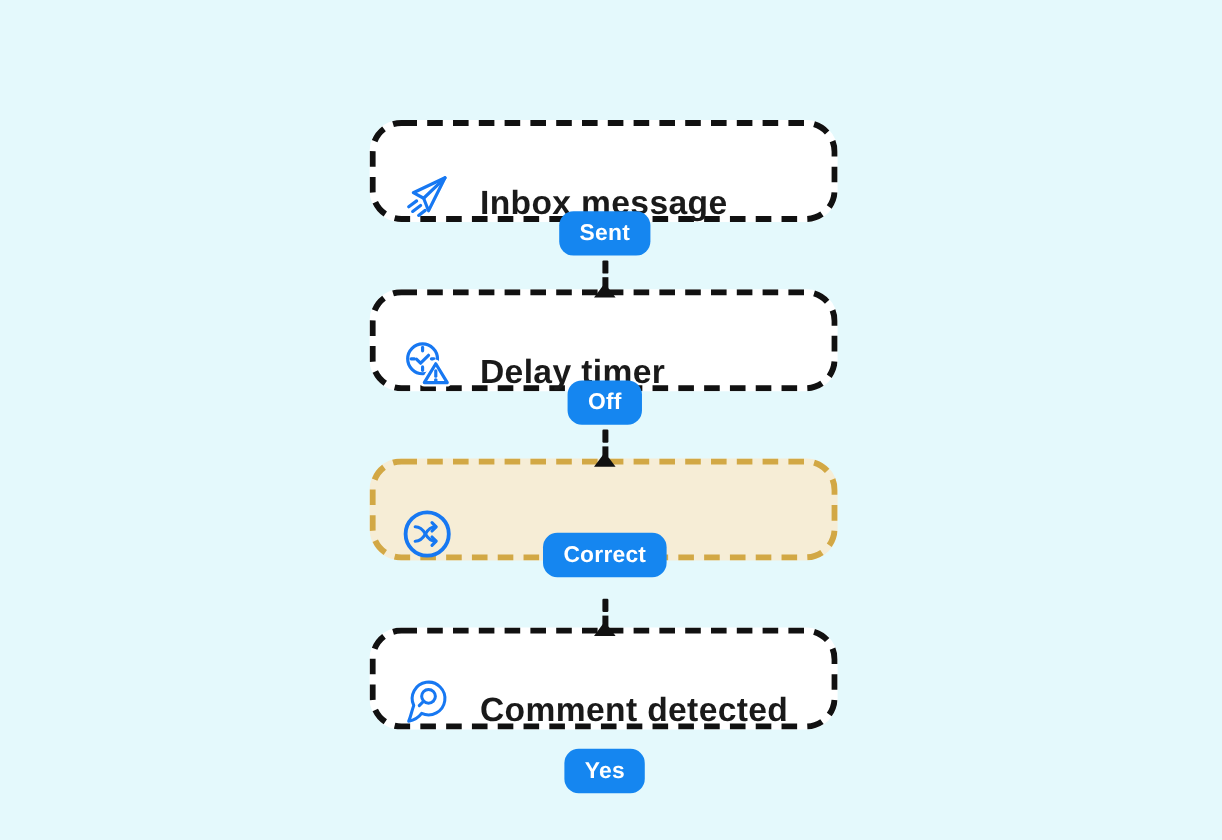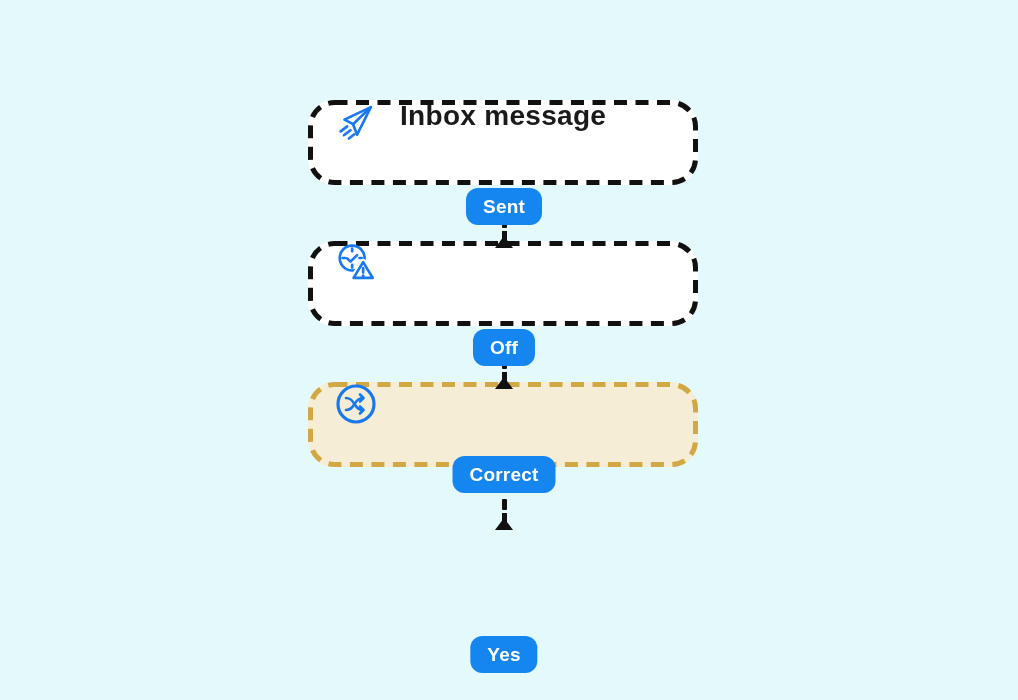--- a/index.html
+++ b/index.html
@@ -8,33 +8,33 @@
     --highlight-bg:#F6EDD6; --highlight-border:#D2A845; --connector:#111111;
   }
   *{box-sizing:border-box}
   html,body{margin:0;padding:0;background:var(--bg)}
   #canvas{
     position:relative;width:1018px;height:700px;background:var(--bg);
     overflow:hidden;font-family:"Liberation Sans",sans-serif;
   }
   .node{
     position:absolute;left:308px;width:390px;height:85px;border-radius:26px;
-    background:var(--node-bg);display:flex;align-items:flex-start;
+    background:var(--node-bg);display:flex;align-items:flex-end;
     padding:0 18px 0 26px;color:var(--node-border);
   }
   .node.highlight{background:var(--highlight-bg);color:var(--highlight-border)}
   .dash-svg{position:absolute;inset:0;width:100%;height:100%;pointer-events:none}
   .dash-svg rect{fill:none;stroke:currentColor;stroke-width:5;stroke-dasharray:13 8.5}
   .node-icon{width:44px;height:44px;margin-right:22px;flex:none;display:flex;color:var(--icon-blue);position:relative}
   .node-icon svg{width:100%;height:100%}
   .node-label{font-size:28px;font-weight:600;color:var(--label-text);letter-spacing:.3px;white-space:nowrap;position:relative}
   .badge{
     position:absolute;left:504px;transform:translateX(-50%);height:37px;line-height:37px;
     padding:0 17px;border-radius:12px;background:var(--badge-bg);color:var(--badge-text);
-    font-size:19px;font-weight:700;letter-spacing:.2px;white-space:nowrap;z-index:3;margin-top:12px;
+    font-size:19px;font-weight:700;letter-spacing:.2px;white-space:nowrap;z-index:3;
   }
   .connector{position:absolute;left:495px;width:18px;height:36px;z-index:1}
   .c-dash{position:absolute;left:6.5px;top:4px;width:5px;height:11px;background:var(--connector);border-radius:1px}
   .c-stem{position:absolute;left:6.5px;top:18px;width:5px;height:9px;background:var(--connector)}
   .c-tri{position:absolute;left:0;top:23px;width:0;height:0;
     border-left:9px solid transparent;border-right:9px solid transparent;border-bottom:12px solid var(--connector)}
   
   #node-0{top:100px} #node-1{top:241px} #node-2{top:382px} #node-3{top:523px}
   #badge-0{top:176px} #badge-1{top:317px} #badge-2{top:444px} #badge-3{top:624px}
   #conn-0{top:213px} #conn-1{top:354px} #conn-2{top:495px}
@@ -78,20 +78,21 @@
         <path d="M7.8 15.5 h2.6"></path>
         <path d="M16.5 24.2 v-2.6"></path>
         <path d="M25.2 15.5 h-2"></path>
         <path d="M12 15.8 l3 3 l6 -6"></path>
         <path d="M26.5 19.2 L35.2 33.5 H17.8 Z" fill="#FFFFFF" stroke="#FFFFFF" stroke-width="6"></path>
         <path d="M26.5 19.2 L35.2 33.5 H17.8 Z" fill="#FFFFFF"></path>
         <path d="M26.5 24.5 v4.2"></path>
         <circle cx="26.5" cy="31.6" r="1.4" fill="currentColor" stroke="none"></circle>
       </svg>
     </span>
+    <span class="node-label">Delay timer</span>
   </div>
   <div class="badge" id="badge-1">Off</div>
 
   <div class="connector" id="conn-1">
     <div class="c-dash"></div>
       <div class="c-stem"></div>
       <div class="c-tri"></div>
   </div>
 
   <div class="node highlight" id="node-2">
@@ -109,15 +110,28 @@
     </span>
   </div>
   <div class="badge" id="badge-2">Correct</div>
 
   <div class="connector" id="conn-2">
     <div class="c-dash"></div>
       <div class="c-stem"></div>
       <div class="c-tri"></div>
   </div>
 
+  <div class="node" id="node-3">
+    <svg class="dash-svg">
+      <rect x="2.5" y="2.5" width="385" height="80" rx="24"></rect>
+    </svg>
+    <span class="node-icon">
+      <svg viewBox="0 0 40 40" fill="none" stroke="currentColor" stroke-width="2.3" stroke-linecap="round" stroke-linejoin="round">
+        <path d="M9.8 21.7 A12.4 12.4 0 1 1 15.8 27.7 C13.8 30.4 10.4 32.8 6 33.6 C7.4 30.6 8.2 26.2 9.8 21.7 Z"></path>
+        <circle cx="21" cy="14.8" r="5.2"></circle>
+        <path d="M17.2 18.6 L14 21.8"></path>
+      </svg>
+    </span>
+    <span class="node-label">Comment detected</span>
+  </div>
   <div class="badge" id="badge-3">Yes</div>
 
 </div>
 
 </body></html>

